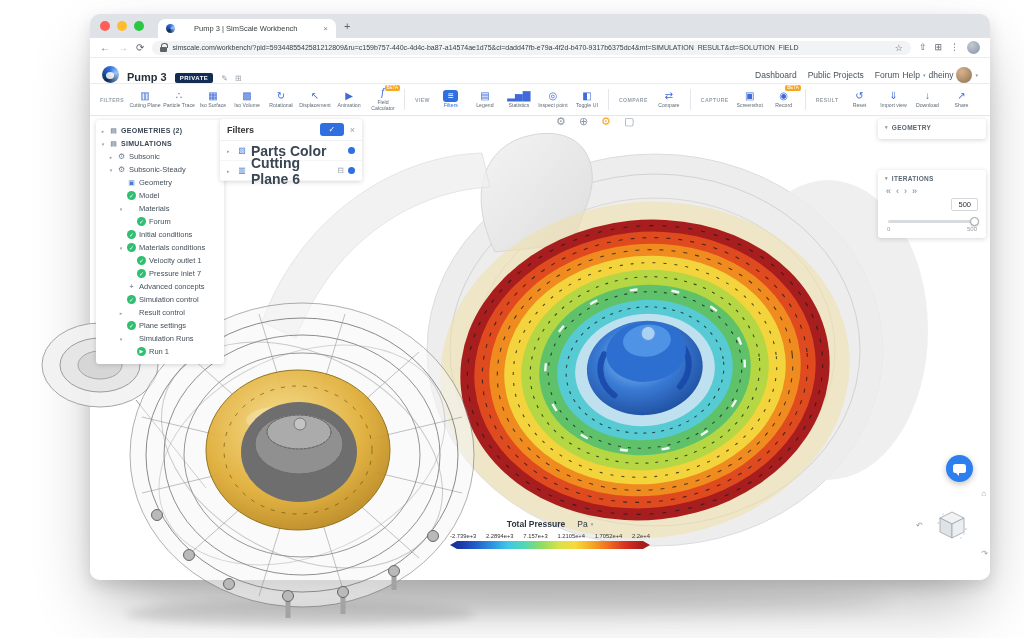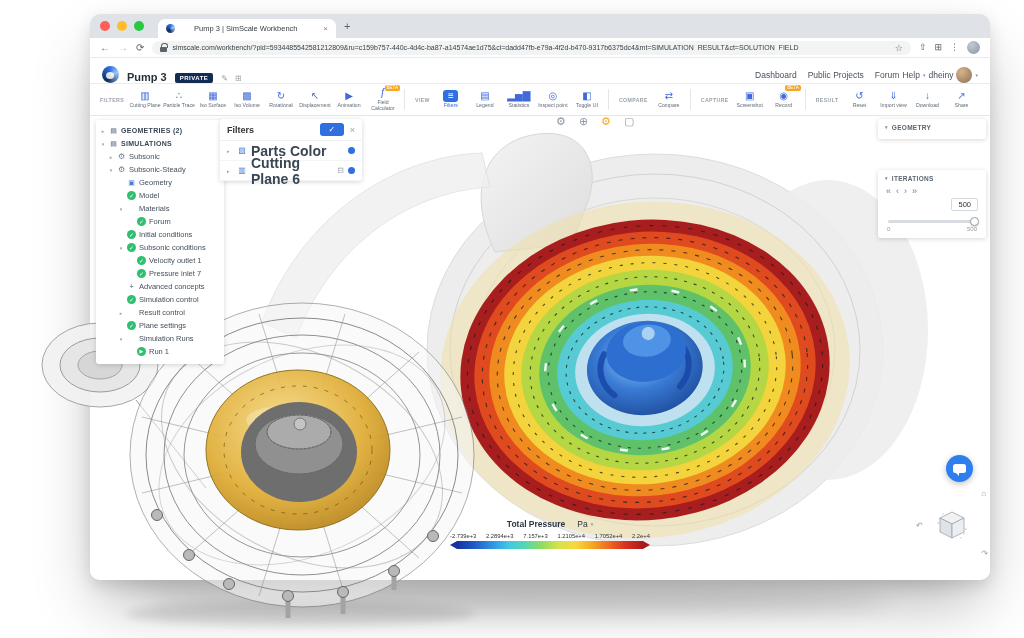--- a/index.html
+++ b/index.html
@@ -582,21 +582,21 @@
 
     <div class="tree-row" data-level="2" data-icon="check">
       <span class="chev"></span>
       <span class="ticon">✓</span>
       <span class="tlabel">Initial conditions</span>
     </div>
 
     <div class="tree-row" data-level="2" data-icon="check">
       <span class="chev">▾</span>
       <span class="ticon">✓</span>
-      <span class="tlabel">Subsonic conditions</span>
+      <span class="tlabel">Materials conditions</span>
     </div>
 
     <div class="tree-row" data-level="3" data-icon="check">
       <span class="chev"></span>
       <span class="ticon">✓</span>
       <span class="tlabel">Velocity outlet 1</span>
     </div>
 
     <div class="tree-row" data-level="3" data-icon="check">
       <span class="chev"></span>

